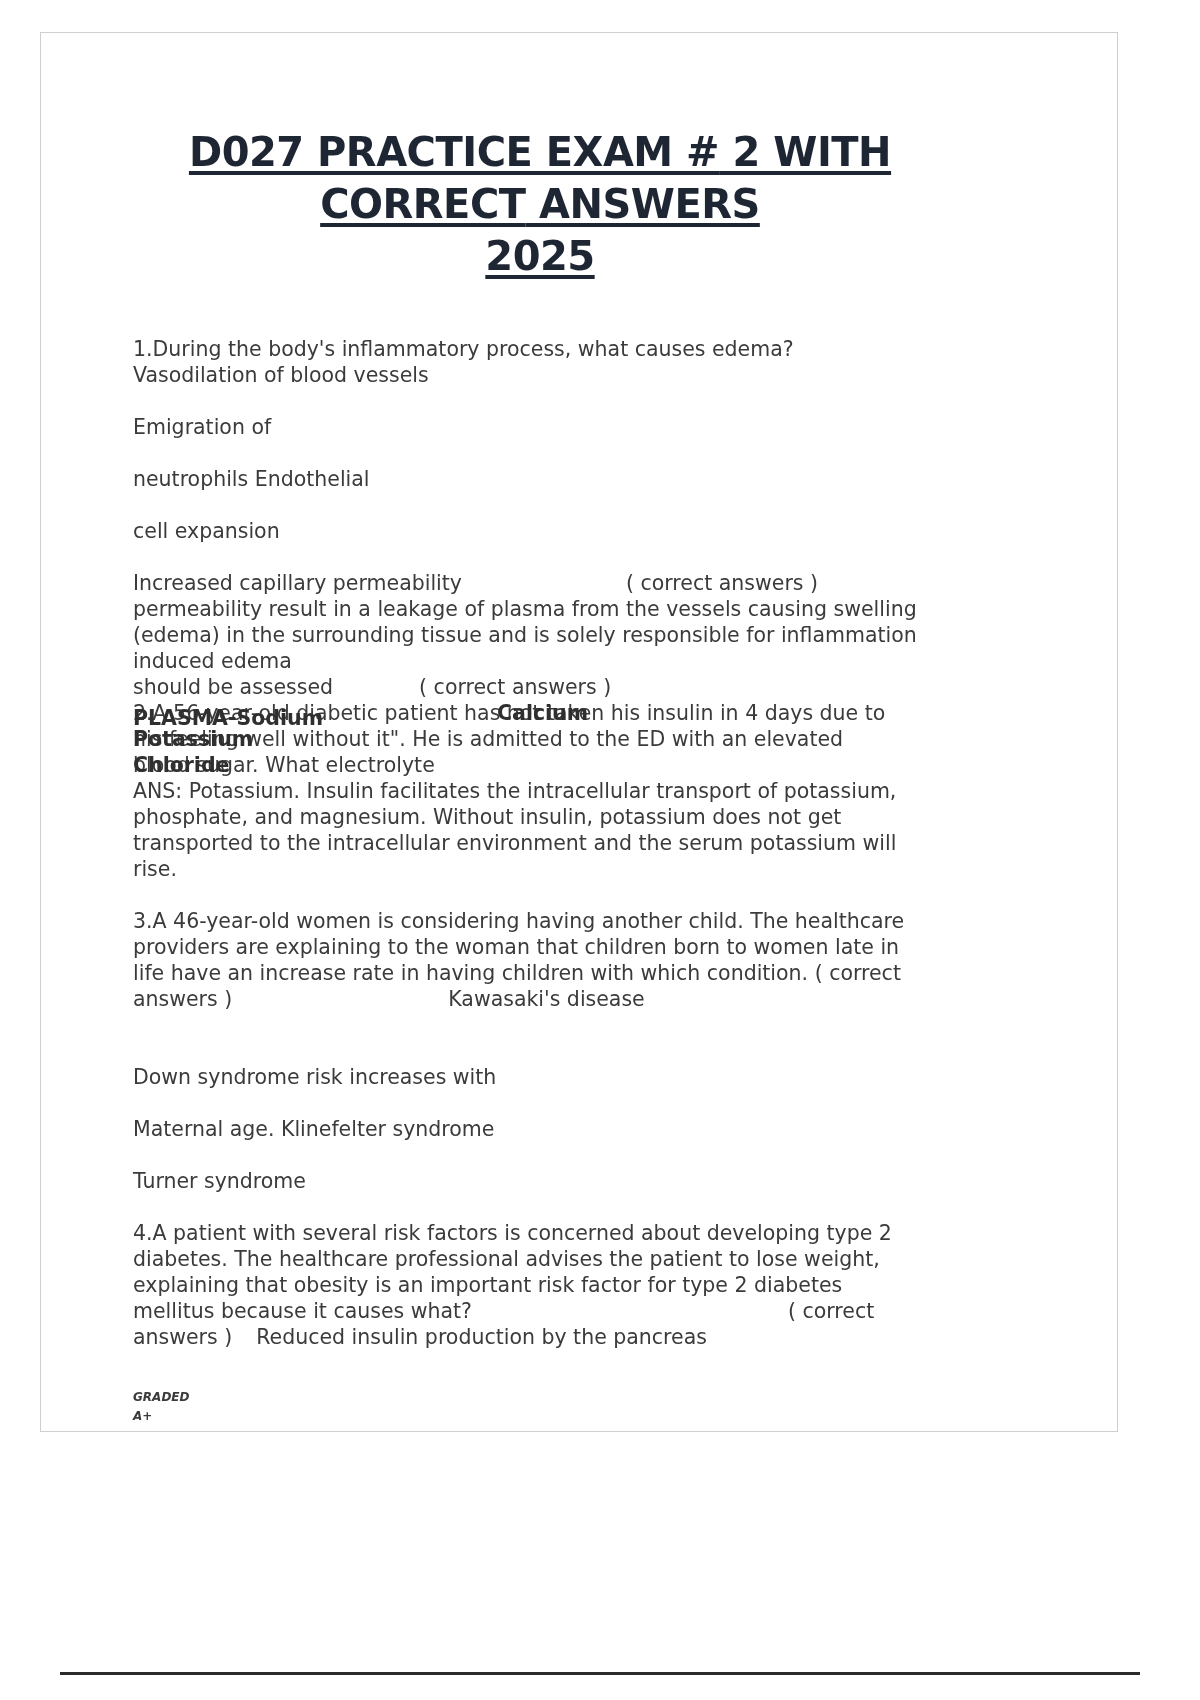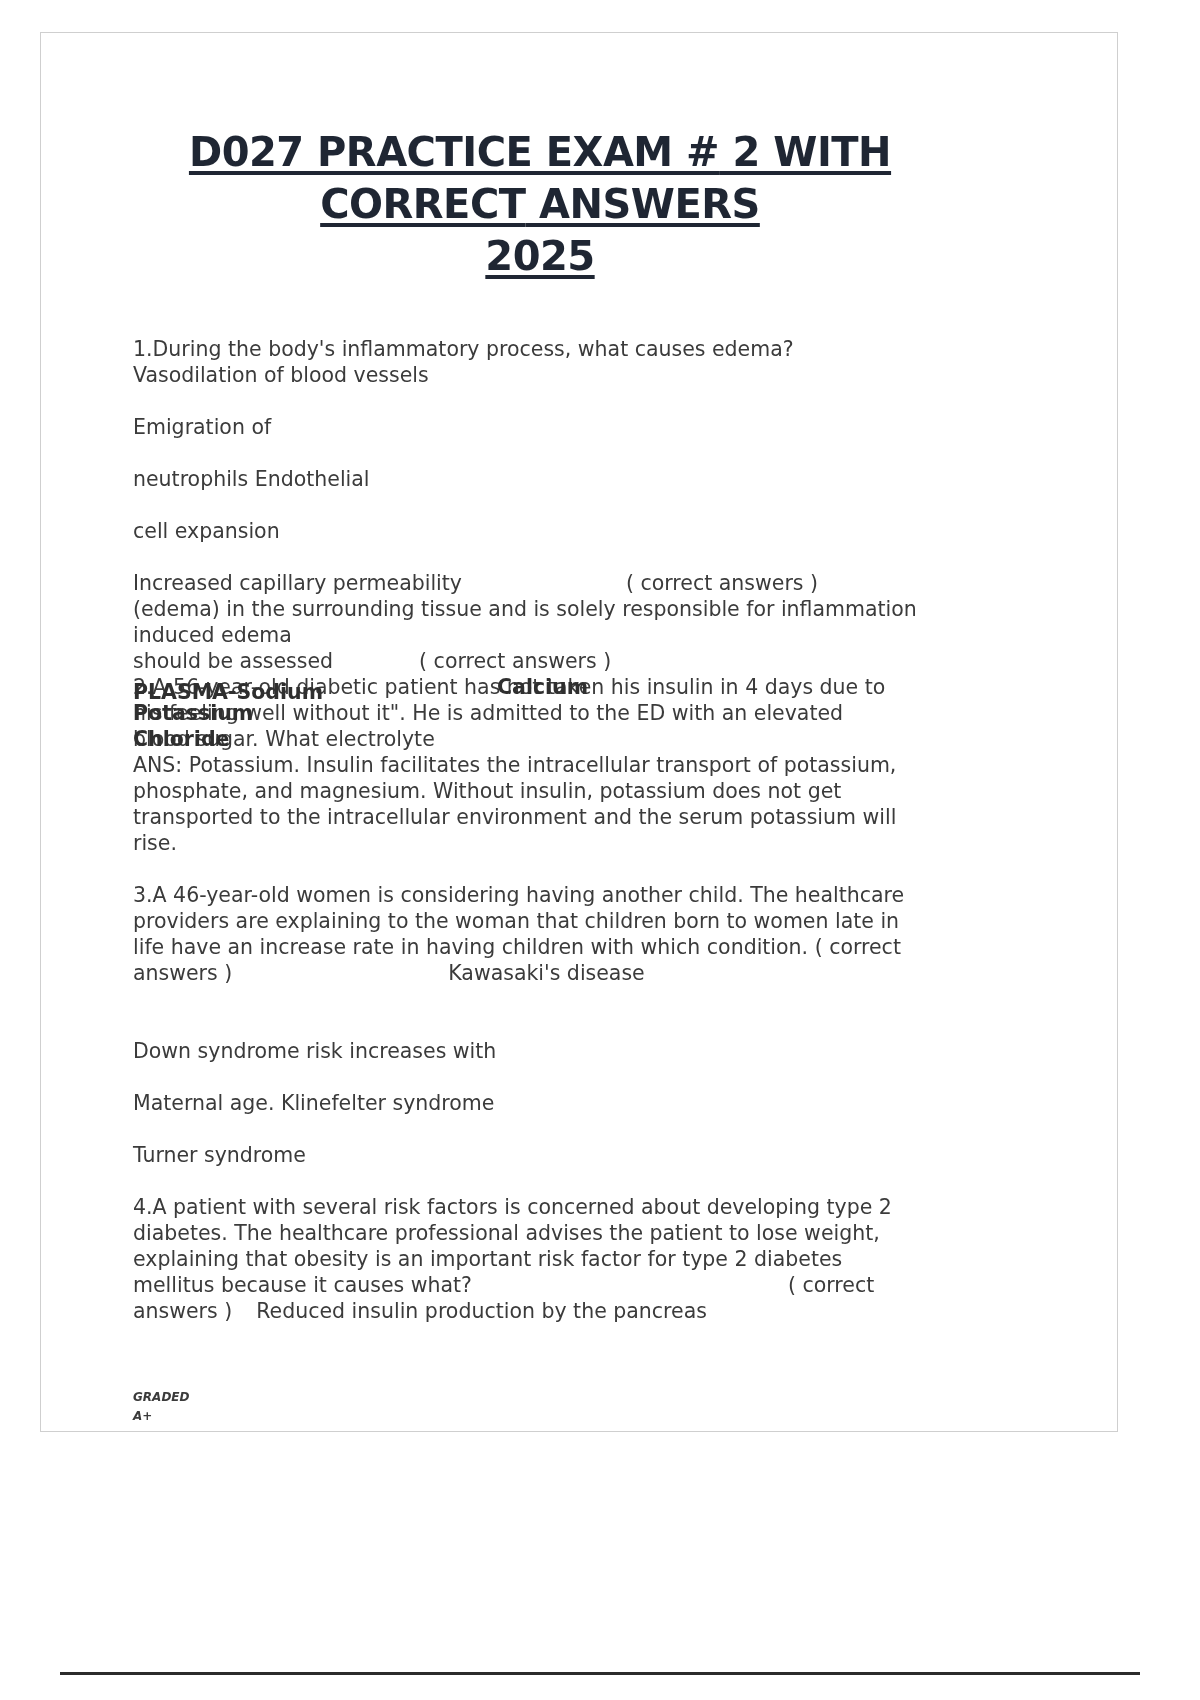--- a/index.html
+++ b/index.html
@@ -138,20 +138,21 @@
       <p class="line">Vasodilation of blood vessels</p>
       <div class="gap"></div>
       <p class="line">Emigration of</p>
       <div class="gap"></div>
       <p class="line">neutrophils Endothelial</p>
       <div class="gap"></div>
       <p class="line">cell expansion</p>
       <div class="gap"></div>
 
       <p class="line"><span>Increased capillary permeability</span><span style="display:inline-block;width:164px"></span><span>( correct answers )</span></p>
+      <p class="line">permeability result in a leakage of plasma from the vessels causing swelling</p>
       <p class="line">(edema) in the surrounding tissue and is solely responsible for inflammation</p>
       <p class="line">induced edema</p>
     </div>
 
     <div class="blk">
       <p class="line"><span>should be assessed</span><span style="display:inline-block;width:86px"></span><span>( correct answers )</span></p>
 
       <div class="overlap-zone">
         <div class="under">
           <p class="line">2.A 56-year-old diabetic patient has not taken his insulin in 4 days due to</p>

